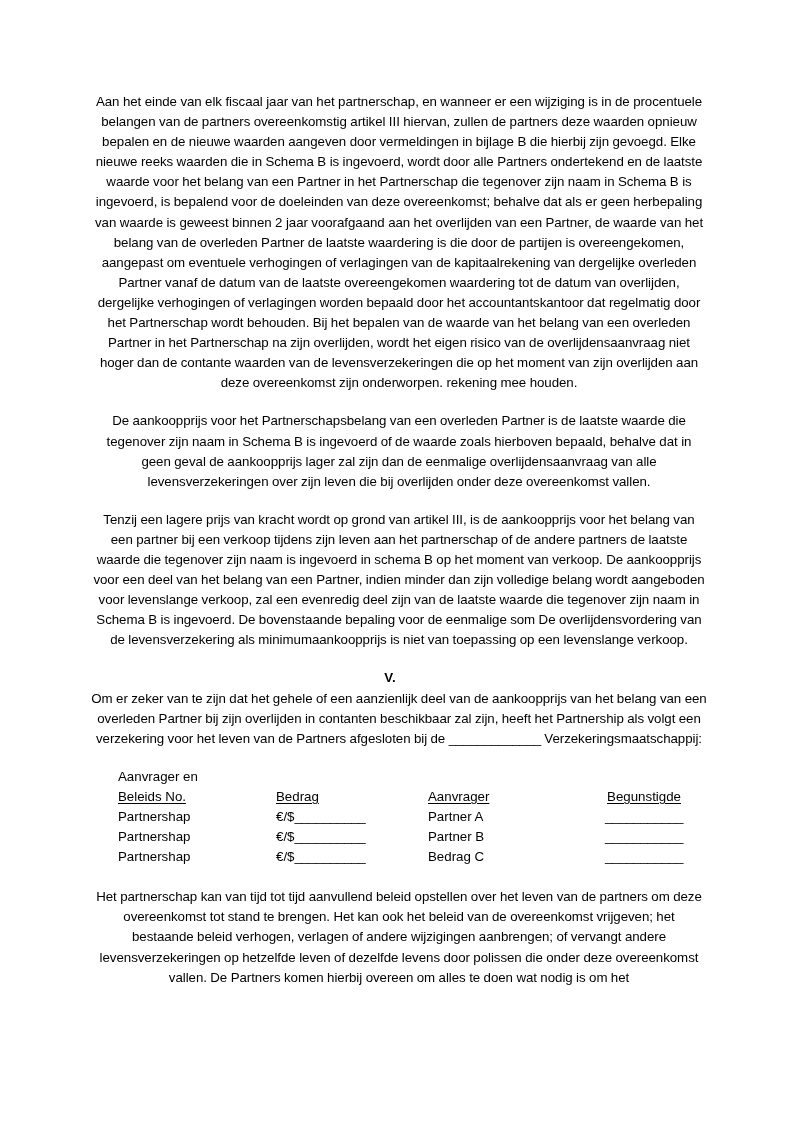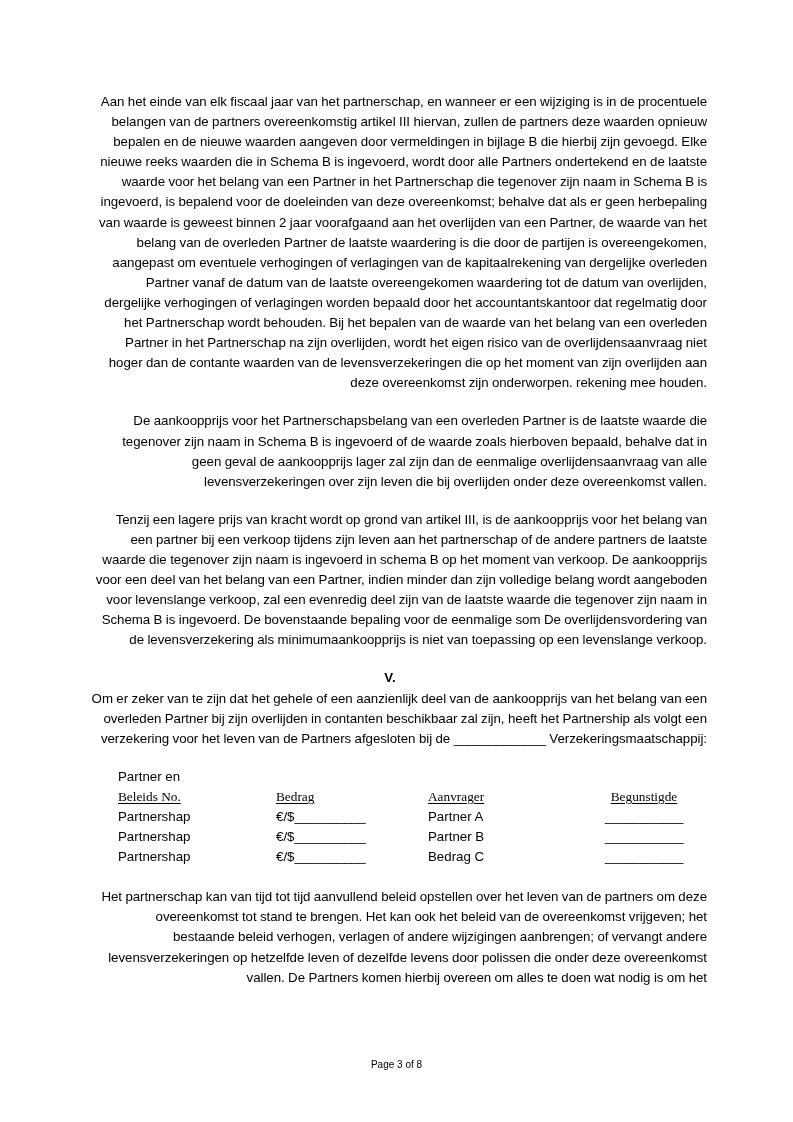--- a/index.html
+++ b/index.html
@@ -23,21 +23,21 @@
   .content {
     position: absolute;
     left: 91px;
     top: 92px;
     width: 616px;
   }
   p.para {
     margin: 0 0 18px 0;
     font-size: 13.3px;
     line-height: 20.1px;
-    text-align: right;
+    text-align: center;
     word-spacing: -0.2px;
     letter-spacing: -0.05px;
   }
   p.para:last-of-type {
     margin-bottom: 8px;
   }
   .section-heading {
     margin: 0 0 0 0;
     font-size: 13.3px;
     line-height: 20.1px;
@@ -65,21 +65,20 @@
     white-space: nowrap;
   }
   .col-policy { width: 158px; }
   .col-amount { width: 152px; }
   .col-insured { width: 157px; }
   .col-benef   { width: 118px; text-align: center; }
 
   .hdr-label {
     text-decoration: underline;
     text-underline-offset: 2px;
-    font-family: Liberation Serif, serif;
   }
   .uline {
     letter-spacing: -0.3px;
     margin-top: 36px;
   }
   .benef-blank {
     letter-spacing: -0.3px;
   }
   
   .footer {
@@ -107,21 +106,21 @@
 
     <p class="para">Tenzij een lagere prijs van kracht wordt op grond van artikel III, is de aankoopprijs voor het belang van een partner bij een verkoop tijdens zijn leven aan het partnerschap of de andere partners de laatste waarde die tegenover zijn naam is ingevoerd in schema B op het moment van verkoop. De aankoopprijs voor een deel van het belang van een Partner, indien minder dan zijn volledige belang wordt aangeboden voor levenslange verkoop, zal een evenredig deel zijn van de laatste waarde die tegenover zijn naam in Schema B is ingevoerd. De bovenstaande bepaling voor de eenmalige som De overlijdensvordering van de levensverzekering als minimumaankoopprijs is niet van toepassing op een levenslange verkoop.</p>
 
     <div class="section-heading">V.</div>
 
     <p class="para"><span>Om er zeker van te zijn dat het gehele of een aanzienlijk deel van de aankoopprijs van het belang van een overleden Partner bij zijn overlijden in contanten beschikbaar zal zijn, heeft het Partnership als volgt een verzekering voor het leven van de Partners afgesloten bij de </span><span class="blank-line">_____________</span><span> </span><span>Verzekeringsmaatschappij:</span></p>
 
     <table class="policy-table">
       <tbody>
       <tr>
-        <td class="col-policy">Partner en</td>
+        <td class="col-policy">Aanvrager en</td>
         <td class="col-amount"></td>
         <td class="col-insured"></td>
         <td class="col-benef"></td>
       </tr>
       <tr>
         <td class="col-policy"><span class="hdr-label">Beleids No.</span></td>
         <td class="col-amount"><span class="hdr-label">Bedrag</span></td>
         <td class="col-insured"><span class="hdr-label"><span>Aanvrager</span><span>   </span></span></td>
         <td class="col-benef"><span class="hdr-label">Begunstigde</span></td>
       </tr>
@@ -146,15 +145,14 @@
         <td class="col-insured">Bedrag C</td>
         <td class="col-benef"><span class="benef-blank">___________</span></td>
       </tr>
     </tbody>
       </table>
 
     <p class="para">Het partnerschap kan van tijd tot tijd aanvullend beleid opstellen over het leven van de partners om deze overeenkomst tot stand te brengen. Het kan ook het beleid van de overeenkomst vrijgeven; het bestaande beleid verhogen, verlagen of andere wijzigingen aanbrengen; of vervangt andere levensverzekeringen op hetzelfde leven of dezelfde levens door polissen die onder deze overeenkomst vallen. De Partners komen hierbij overeen om alles te doen wat nodig is om het</p>
 
   </div>
 
-  <div class="footer">Page 3 of 8</div>
 
 </div>
 
 </body></html>

